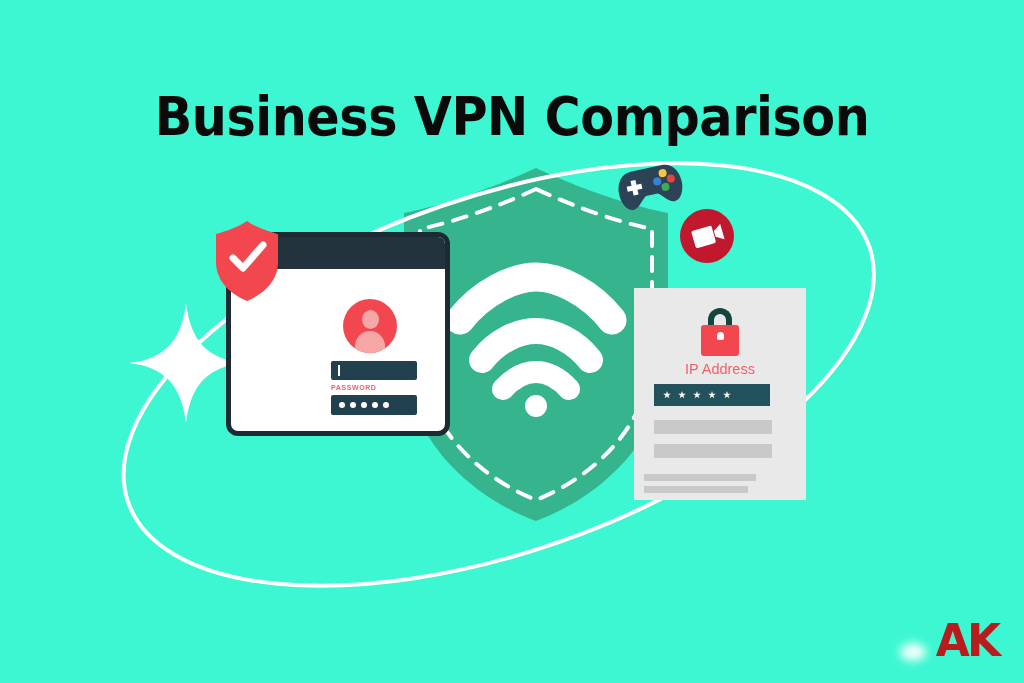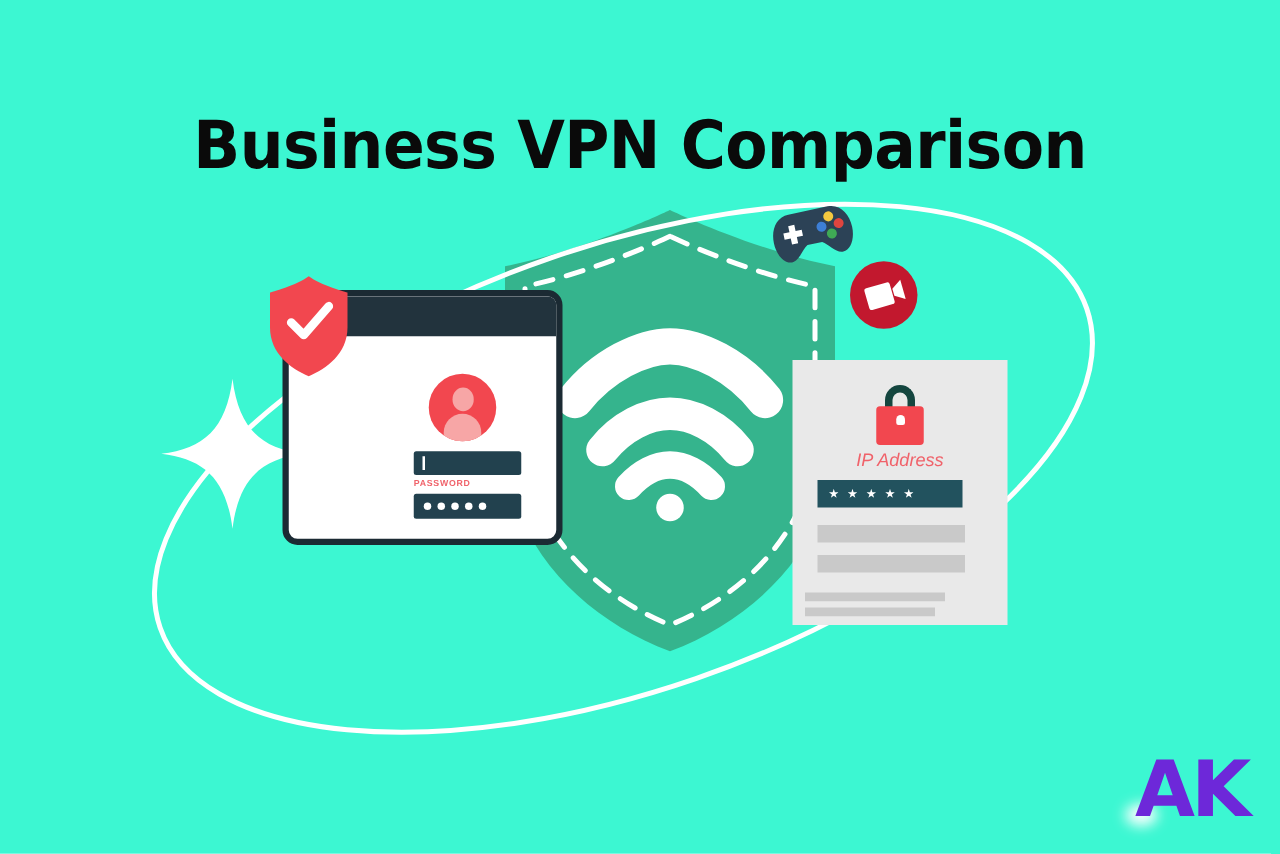--- a/index.html
+++ b/index.html
@@ -207,21 +207,20 @@
   }
   #ip-label {
     position: absolute;
     left: 50%;
     top: 73px;
     transform: translateX(-50%);
     font-size: 14.5px;
     color: #F0626A;
     white-space: nowrap;
     font-family: "Liberation Sans", sans-serif;
-    font-style: italic;
   }
   #ip-field {
     position: absolute;
     left: 20px;
     top: 96px;
     width: 116px;
     height: 22px;
     background: #22525E;
   }
   #ip-field .dots {
@@ -274,23 +273,23 @@
     right: 26px;
     bottom: 20px;
     width: 112px;
     height: 70px;
   }
   #ak-logo .glyphs {
     position: absolute;
     right: 0;
     bottom: 0;
     font-family: "DejaVu Sans", "Liberation Sans", sans-serif;
-    font-size: 62px;
+    font-size: 44px;
     font-weight: bold;
-    color: #6d28d9;
+    color: #b91c1c;
     letter-spacing: -3px;
     line-height: 1;
   }
   #ak-glow {
     position: absolute;
     left: 14px;
     bottom: 2px;
     width: 26px;
     height: 18px;
     border-radius: 50%;

